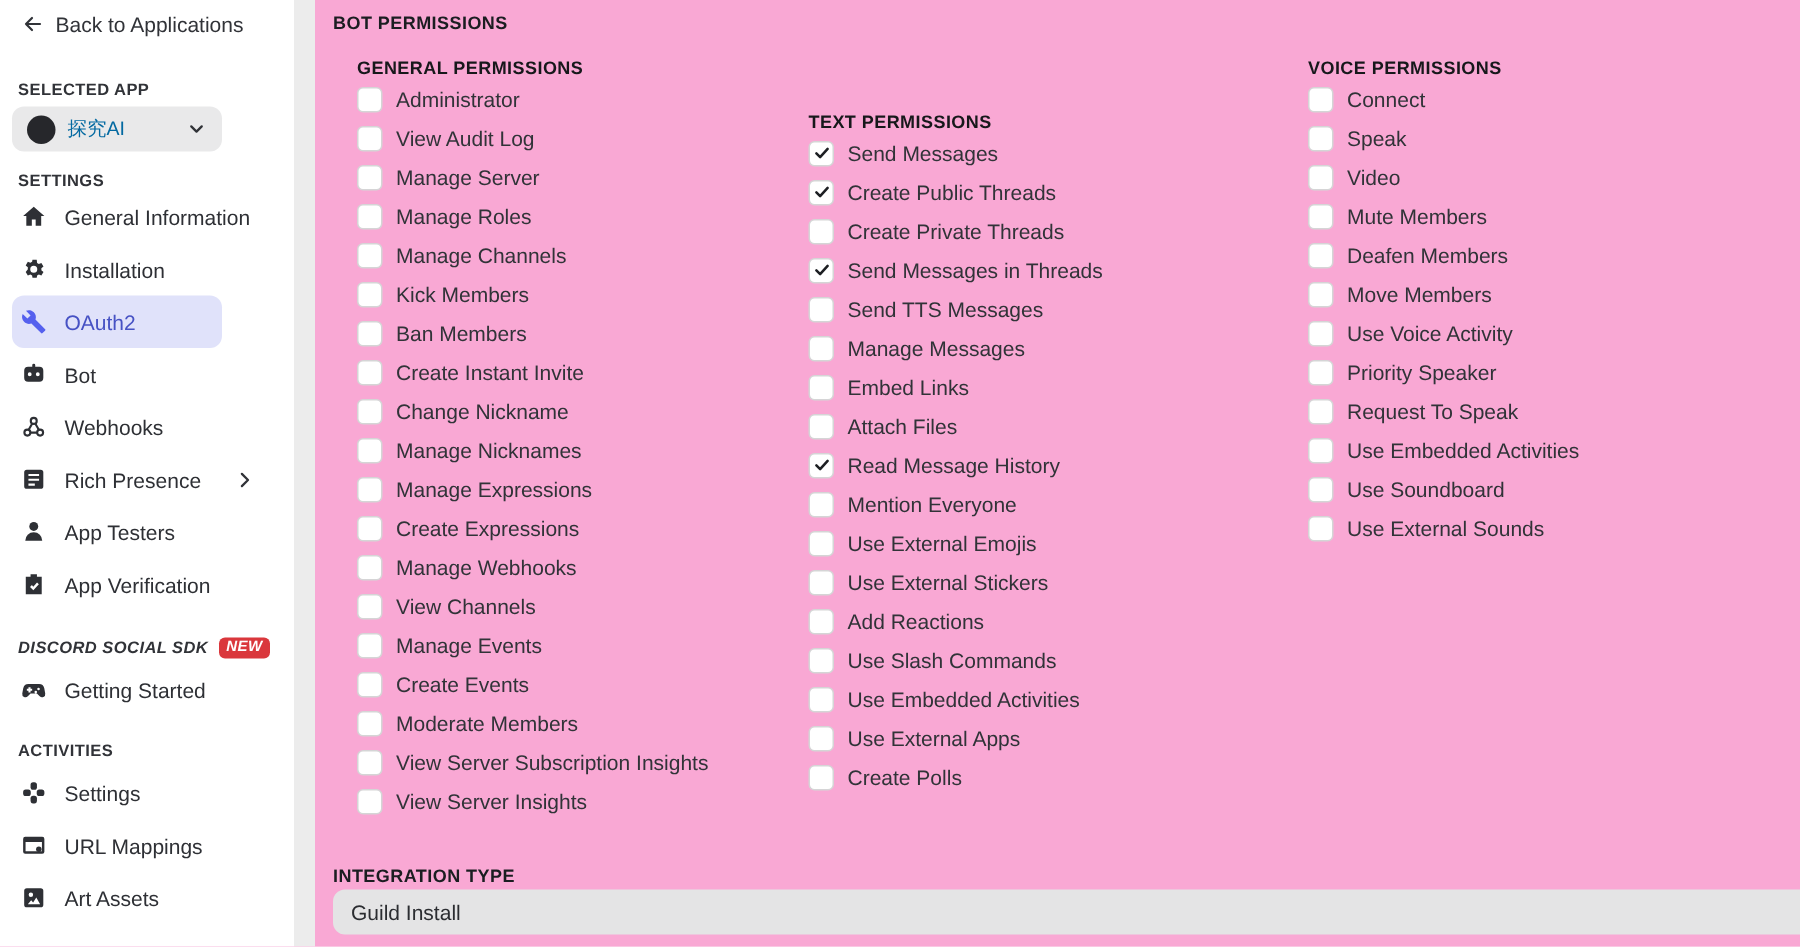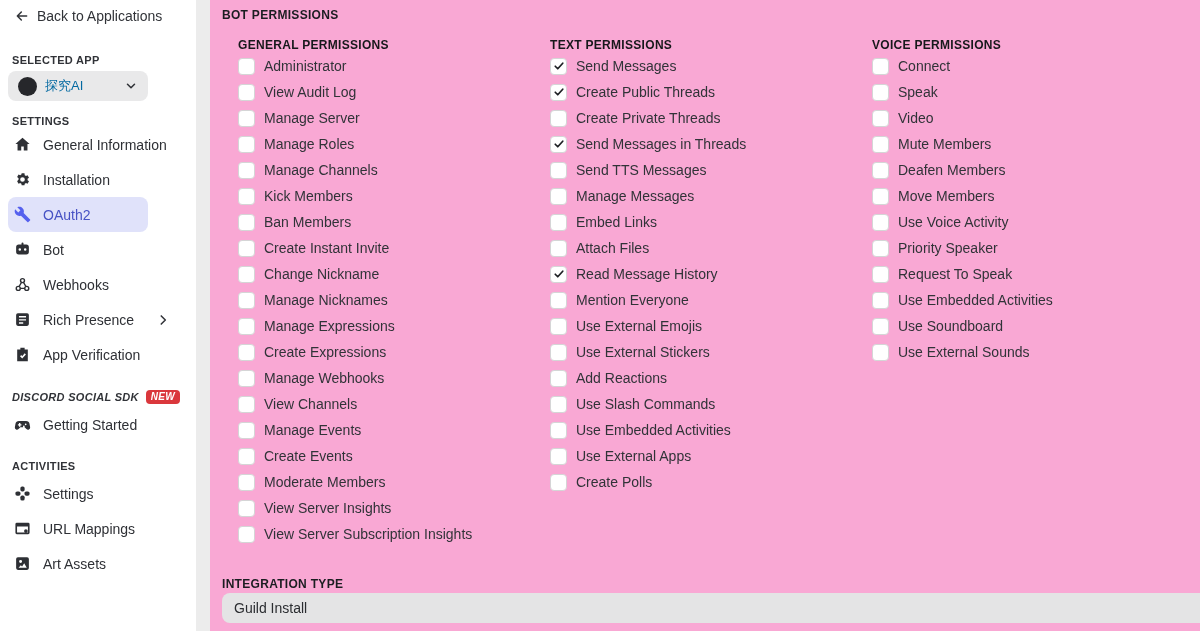--- a/index.html
+++ b/index.html
@@ -62,21 +62,21 @@
   }
 
   
   .main { position:absolute; left:210px; top:0; width:990px; height:631px; background:#f9a8d4; }
   .page-title {
     position:absolute; left:12px; top:8px; font-size:12px; font-weight:700;
     letter-spacing:.3px; color:#1b1d21; white-space:nowrap;
   }
   .col { position:absolute; top:38px; }
   .col-general { left:28px; }
-  .col-text    { left:340px; }
+  .col-text    { left:329px;margin-top:36px; }
   .col-voice   { left:662px; }
   .col-title {
     font-size:12px; font-weight:700; letter-spacing:.3px; color:#17181b;
     height:15px; white-space:nowrap;
   }
   .perm-row { height:26px; display:flex; align-items:center; gap:9px; }
   .checkbox {
     width:17px; height:17px; border:1px solid #d5d5d6; border-radius:4px;
     background:#ffffff; display:flex; align-items:center; justify-content:center;
     cursor:pointer; flex:none;
@@ -188,20 +188,30 @@
           </svg>
         </span>
         <span>Rich Presence</span>
         <span class="nav-chevron">
           <svg viewBox="0 0 24 24" fill="none" stroke="currentColor" stroke-width="2.6" stroke-linecap="round" stroke-linejoin="round">
             <path d="M9 5l7 7-7 7"></path>
           </svg>
         </span>
       </div>
 
+      <div class="nav-item">
+        <span class="nav-icon">
+          <svg viewBox="0 0 24 24" fill="currentColor">
+            <circle cx="12" cy="7" r="4.2"></circle>
+            <path d="M4 20.5a8 8 0 0 1 16 0z"></path>
+          </svg>
+        </span>
+        <span>App Testers</span>
+
+      </div>
 
       <div class="nav-item">
         <span class="nav-icon">
           <svg viewBox="0 0 24 24" fill="currentColor">
             <path fill-rule="evenodd" d="M9 2.5h6V5h4.5v16.5h-15V5H9zm1.3 10.3l-1.8 1.8 3.1 3.1 5.2-5.7-1.7-1.6-3.6 3.9z"></path>
           </svg>
         </span>
         <span>App Verification</span>
 
       </div>
@@ -388,28 +398,28 @@
           <span class="checkbox">
             
           </span>
           <span class="perm-label">Moderate Members</span>
         </div>
 
         <div class="perm-row">
           <span class="checkbox">
             
           </span>
+          <span class="perm-label">View Server Subscription Insights</span>
+        </div>
+
+        <div class="perm-row">
+          <span class="checkbox">
+            
+          </span>
           <span class="perm-label">View Server Insights</span>
-        </div>
-
-        <div class="perm-row">
-          <span class="checkbox">
-            
-          </span>
-          <span class="perm-label">View Server Subscription Insights</span>
         </div>
       </div>
   </div>
 
   <div class="col col-text">
     <div class="col-title">TEXT PERMISSIONS</div>
     <div>
 
         <div class="perm-row">
           <span class="checkbox checked">

